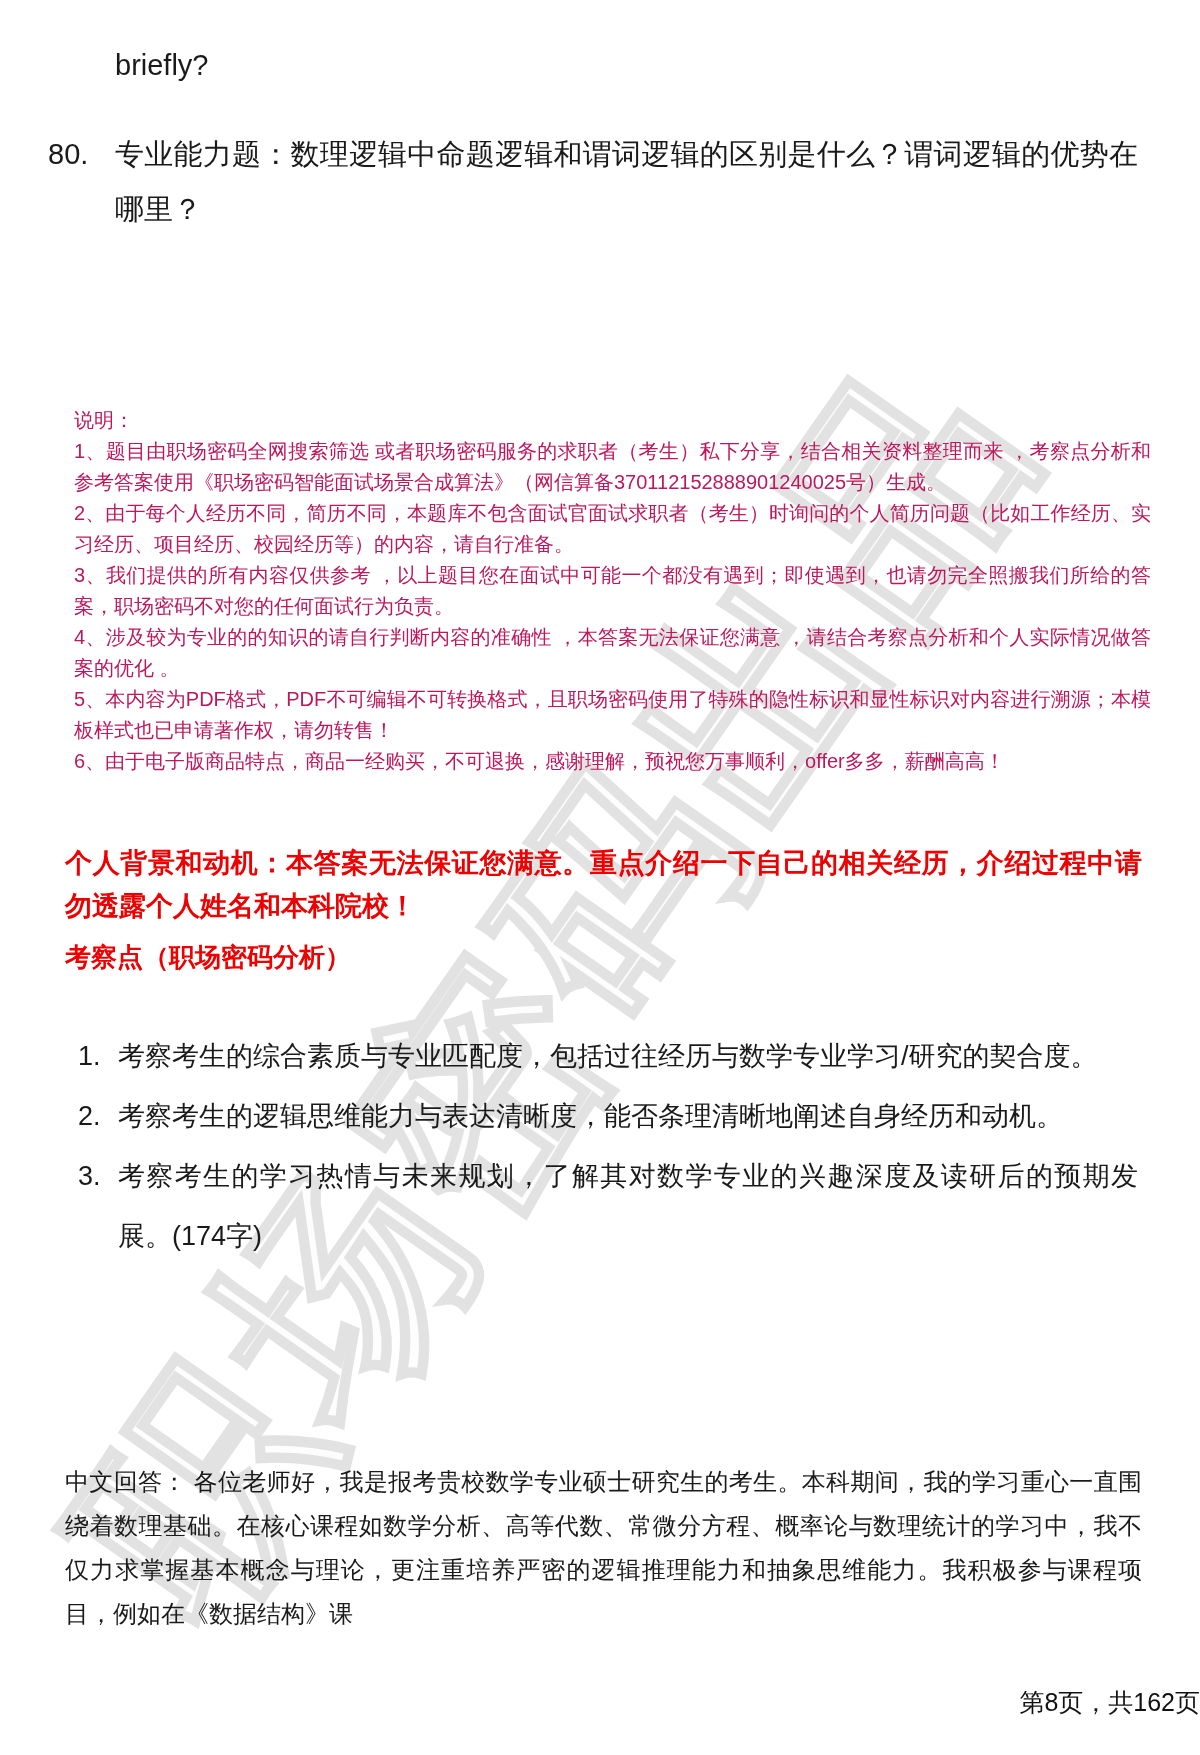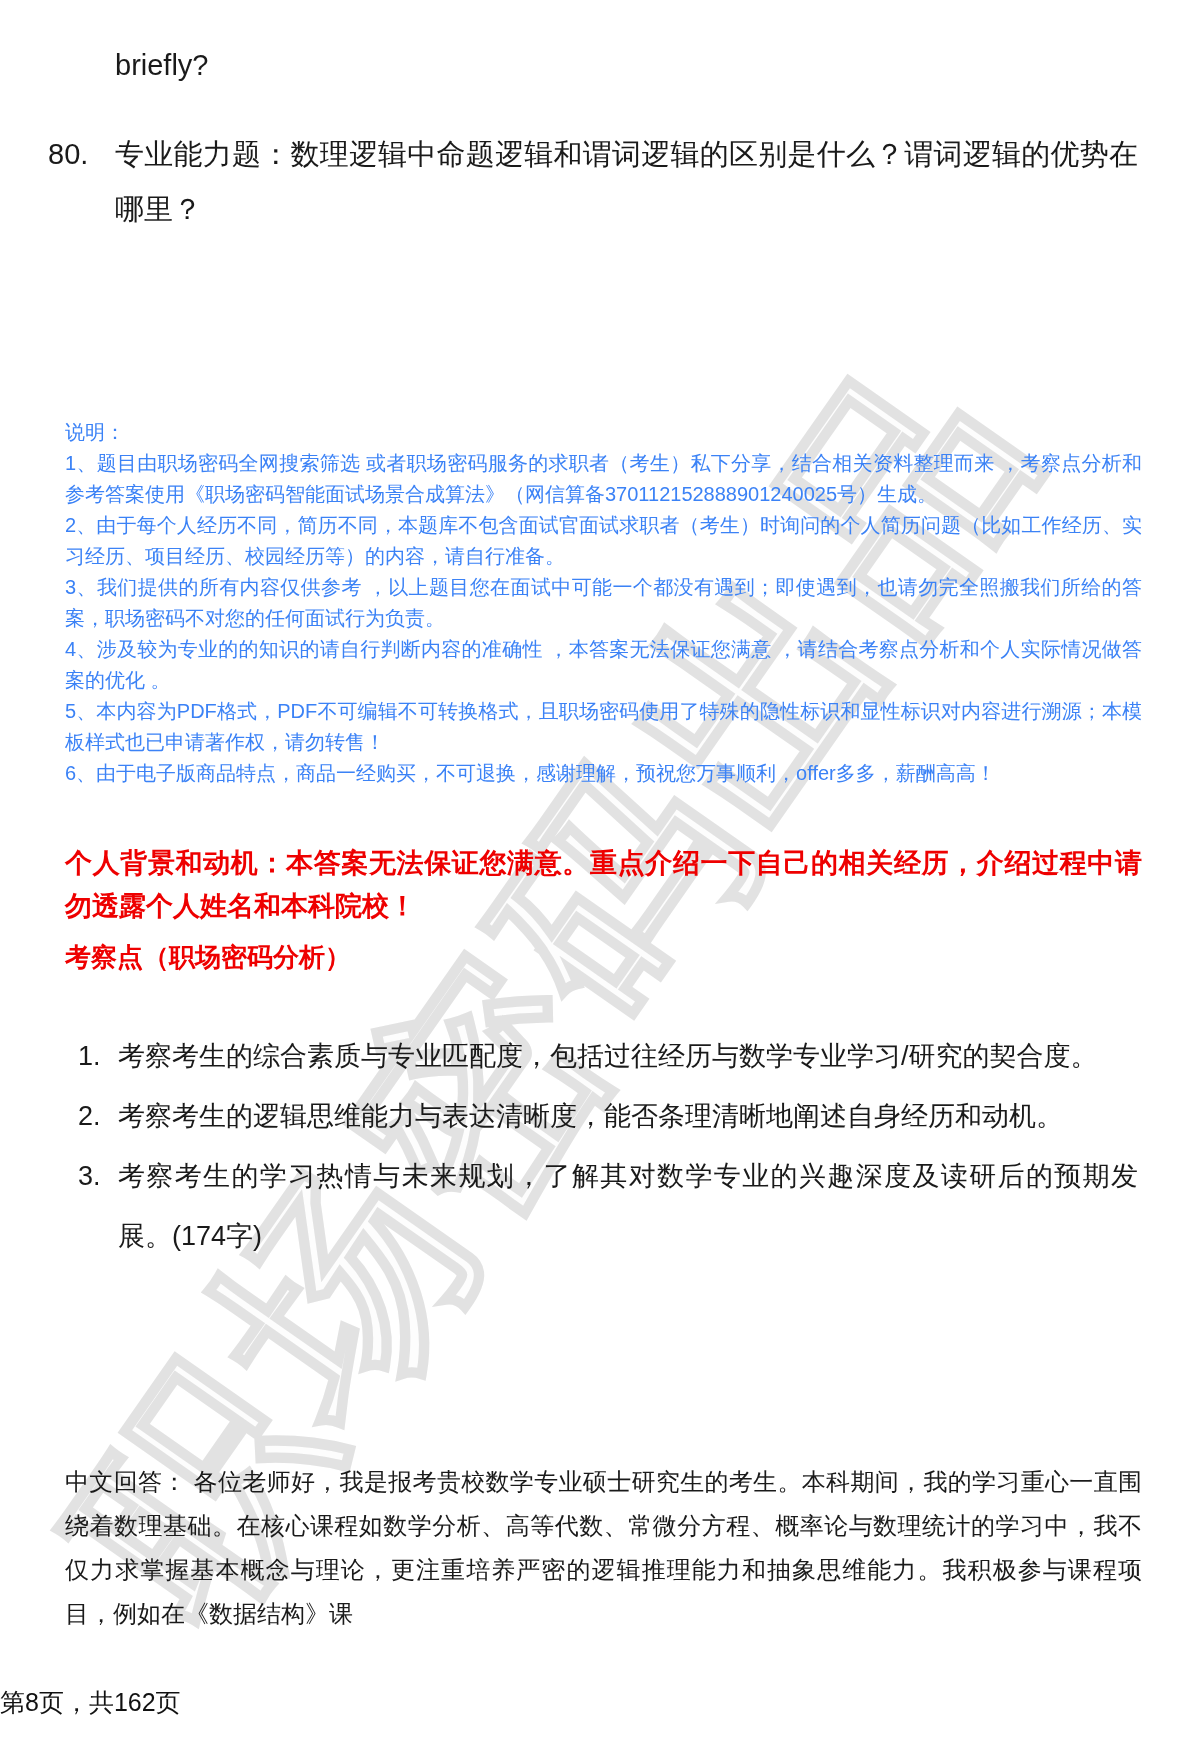--- a/index.html
+++ b/index.html
@@ -35,24 +35,23 @@
   }
   .questions {
     position: absolute; left: 48px; top: 127px; width: 1090px;
     font-size: 29px; line-height: 55px;
   }
   .q-item { display: flex; margin-bottom: 6px; }
   .q-num { width: 67px; flex: none; }
   .q-text { flex: 1; text-align: justify; }
 
   .notes {
-    position: absolute; left: 65px; top: 405px; width: 1077px;
-    font-size: 20px; line-height: 31px; color: #3b82f6;
+    position: absolute; left: 74px; top: 405px; width: 1077px;
+    font-size: 20px; line-height: 31px; color: #be185d;
     text-align: justify;
-    margin-top: 12px;
   }
   .note-line { margin: 0; }
 
   .red-prompt {
     position: absolute; left: 65px; top: 842px; width: 1077px;
     font-size: 27px; line-height: 43px; font-weight: 700;
     color: #ee0000; text-align: justify;
   }
   .red-heading {
     position: absolute; left: 65px; top: 940px;
@@ -67,21 +66,21 @@
   .a-num { width: 40px; flex: none; }
   .a-text { flex: 1; text-align: justify; }
 
   .answer {
     position: absolute; left: 65px; top: 1460px; width: 1077px;
     font-size: 24px; line-height: 44px; text-align: justify;
   }
 
   .footer {
     position: absolute; left: 0; top: 1686px; width: 100%;
-    text-align: left; font-size: 25px; color: #111111;
+    text-align: right; font-size: 25px; color: #111111;
   }
 </style>
 </head>
 <body>
 
 <div class="page">
 
   <div class="watermark">职场密码出品</div>
 
   <div class="content">

